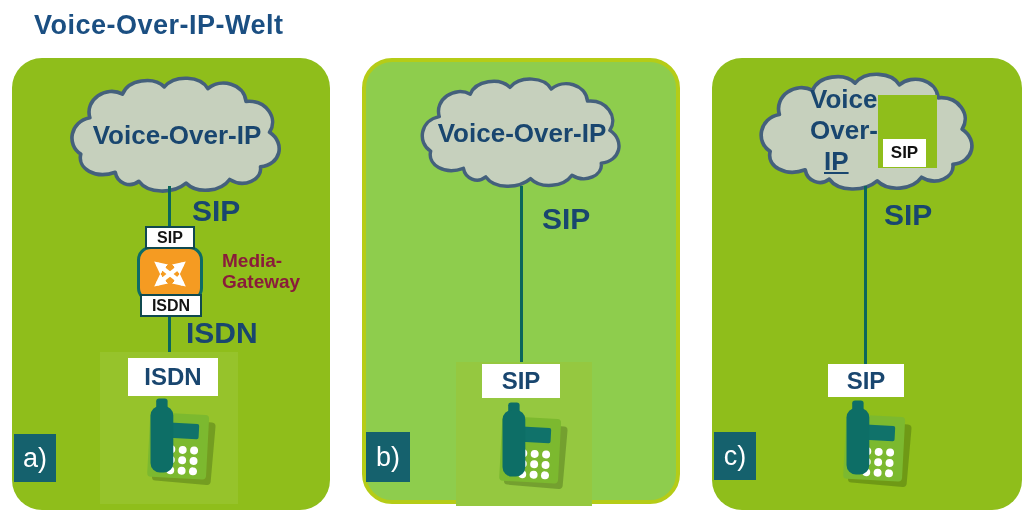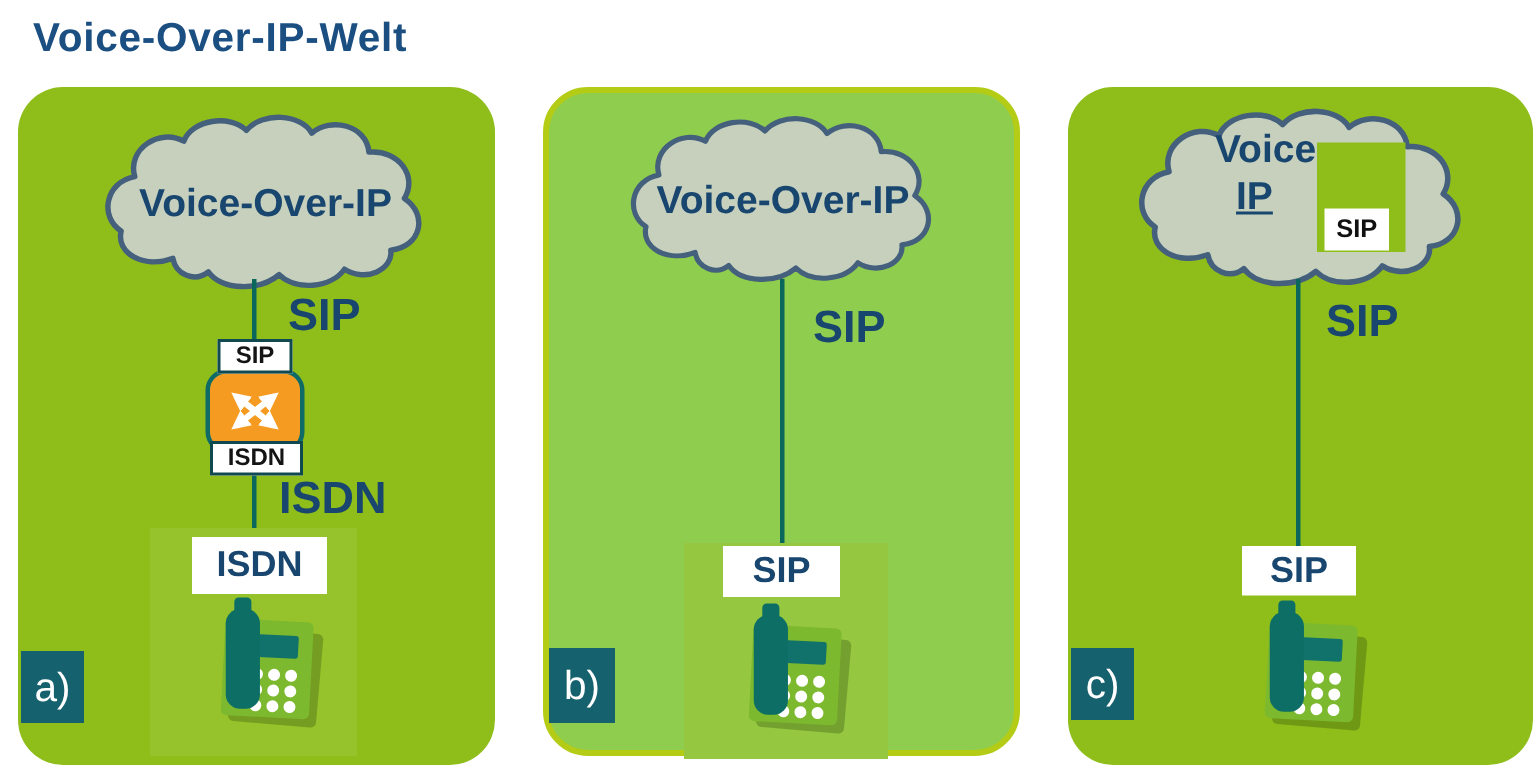--- a/index.html
+++ b/index.html
@@ -6,21 +6,21 @@
     --panel-green:#8FBE1B; --panel-b-green:#8ECD4D; --panel-b-border:#B5CC17;
     --cloud-fill:#C6D0BD; --cloud-stroke:#44607C; --navy:#19466F; --title-navy:#1B4F82;
     --line-teal:#0B665C; --gateway-orange:#F59B22; --gateway-border:#0E6B66;
     --maroon:#8A1C3B; --label-teal:#15616D; --phone-body:#7CB92F; --phone-teal:#0D6E66;
     --phone-bg-a:#96C32B; --phone-bg-b:#95C840;
   }
   *{margin:0;padding:0;box-sizing:border-box;}
   html,body{width:1024px;height:512px;background:#fff;overflow:hidden;
     font-family:"Liberation Sans",sans-serif;}
   .canvas{position:relative;width:1024px;height:512px;background:#fff;}
-  .page-title{position:absolute;left:22px;top:10px;font-size:27px;font-weight:bold;
+  .page-title{position:absolute;left:34px;top:10px;font-size:27px;font-weight:bold;
     color:var(--title-navy);letter-spacing:.5px;}
   .panel{position:absolute;top:58px;border-radius:30px;background:var(--panel-green);}
   .panel-a{left:12px;width:318px;height:452px;}
   .panel-b{left:362px;width:318px;height:446px;background:var(--panel-b-green);
     border:4px solid var(--panel-b-border);}
   .panel-c{left:712px;width:310px;height:452px;}
   .cloud-wrap{position:absolute;}
   .cloud-wrap svg{position:absolute;left:0;top:0;width:100%;height:100%;}
   .cloud-text{position:absolute;left:0;top:0;width:100%;height:100%;display:flex;
     align-items:center;justify-content:center;color:var(--navy);font-weight:bold;
@@ -101,20 +101,24 @@
             </marker>
           <marker id="mgB" viewBox="0 0 10 10" refX="6" refY="5" markerWidth="3" markerHeight="3" orient="auto-start-reverse">
               <path d="M0,0L10,5L0,10z" fill="#fff"></path>
             </marker>
         </defs>
         <line x1="18" y1="15" x2="46" y2="37" stroke="#fff" stroke-width="5" stroke-linecap="round" marker-start="url(#mgB)" marker-end="url(#mgA)"></line>
         <line x1="46" y1="15" x2="18" y2="37" stroke="#fff" stroke-width="5" stroke-linecap="round" marker-start="url(#mgB)" marker-end="url(#mgA)"></line>
       </svg>
     </div>
 
+    <div class="gw-name" style="left:210px;top:192px;">
+      <div>Media-</div>
+      <div>Gateway</div>
+    </div>
 
     <div class="port-box" style="left:128px;top:236px;width:62px;height:23px;">ISDN</div>
 
     <div class="big-label" style="left:174px;top:258px;">ISDN</div>
 
     <div class="phone-bg" style="left:88px;top:294px;width:138px;height:152px;background:var(--phone-bg-a);"></div>
 
     <div class="endpoint-box" style="left:116px;top:300px;width:90px;height:38px;">ISDN</div>
 
     <svg class="phone" style="left:110px;top:340px;" viewBox="0 0 100 96">
@@ -149,20 +153,21 @@
 
   <div class="panel panel-c">
     <div class="vline" style="left:152px;top:128px;height:178px;"></div>
 
     <div class="cloud-wrap" style="left:40px;top:14px;width:232px;height:120px;">
       <svg viewBox="0 0 240 130">
         <use href="#cloudPath" fill="#C6D0BD" stroke="#44607C" stroke-width="4" stroke-linejoin="round"></use>
       </svg>
       <div class="cloud-text multiline">
         <div>Voice-</div>
+        <div>Over-</div>
         <div style="padding-left:14px;text-decoration:underline;">IP</div>
       </div>
     </div>
 
     <div class="cloud-inner-square" style="left:166px;top:37px;width:59px;height:73px;"></div>
     <div class="cloud-inner-sip" style="left:171px;top:81px;width:43px;height:28px;">SIP</div>
 
     <div class="big-label" style="left:172px;top:140px;">SIP</div>
 
     <div class="endpoint-box" style="left:116px;top:306px;width:76px;height:33px;">SIP</div>

